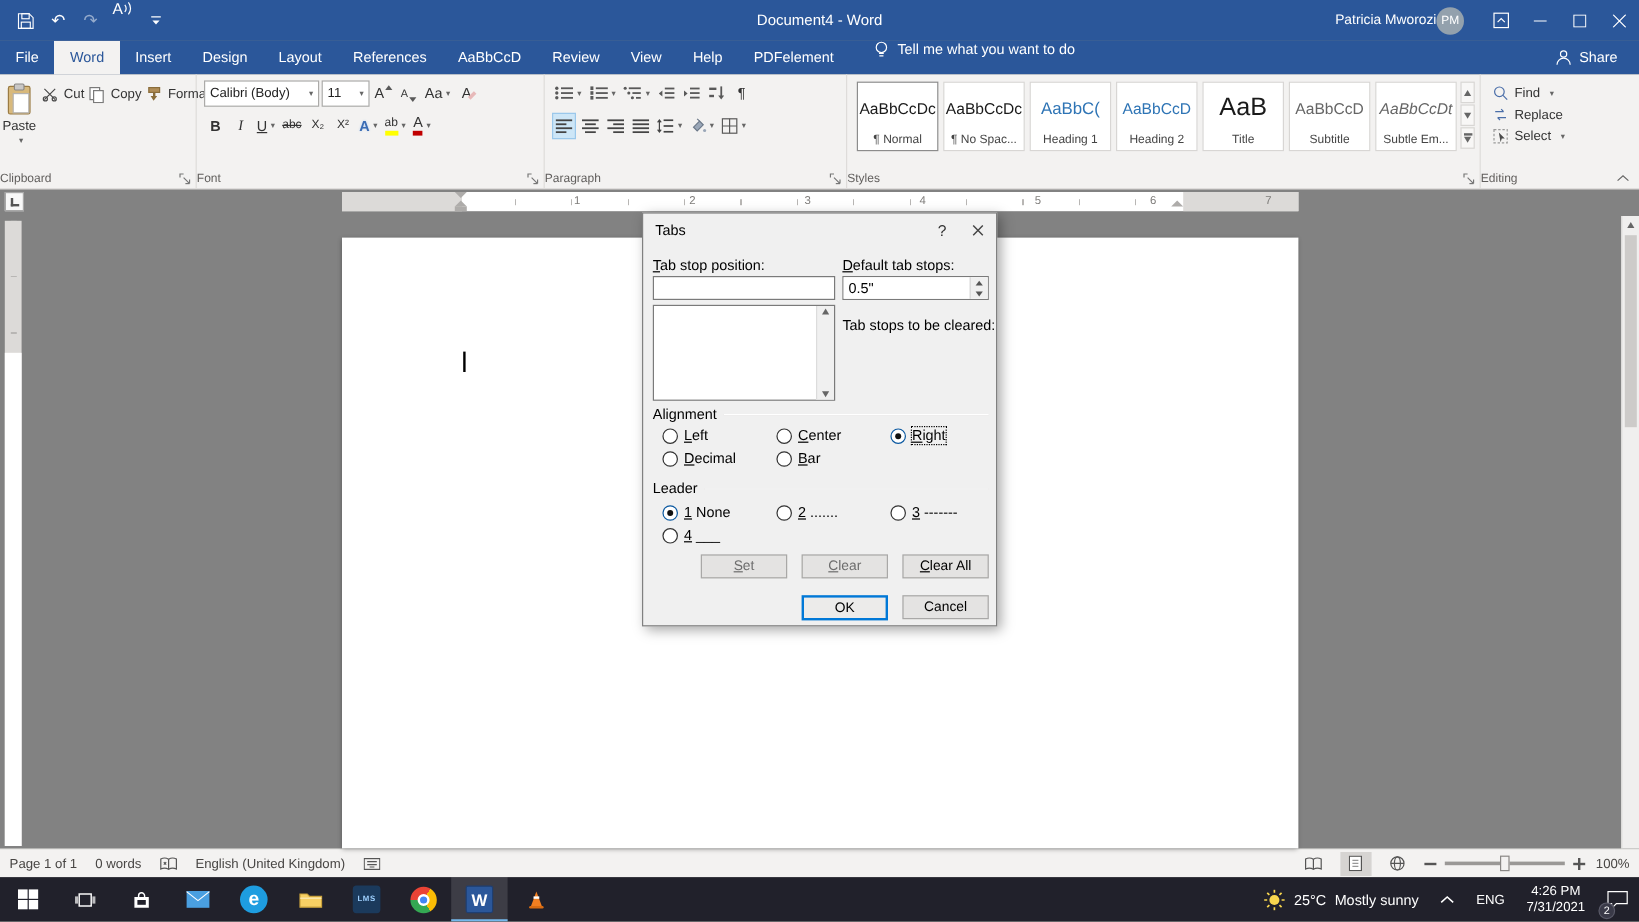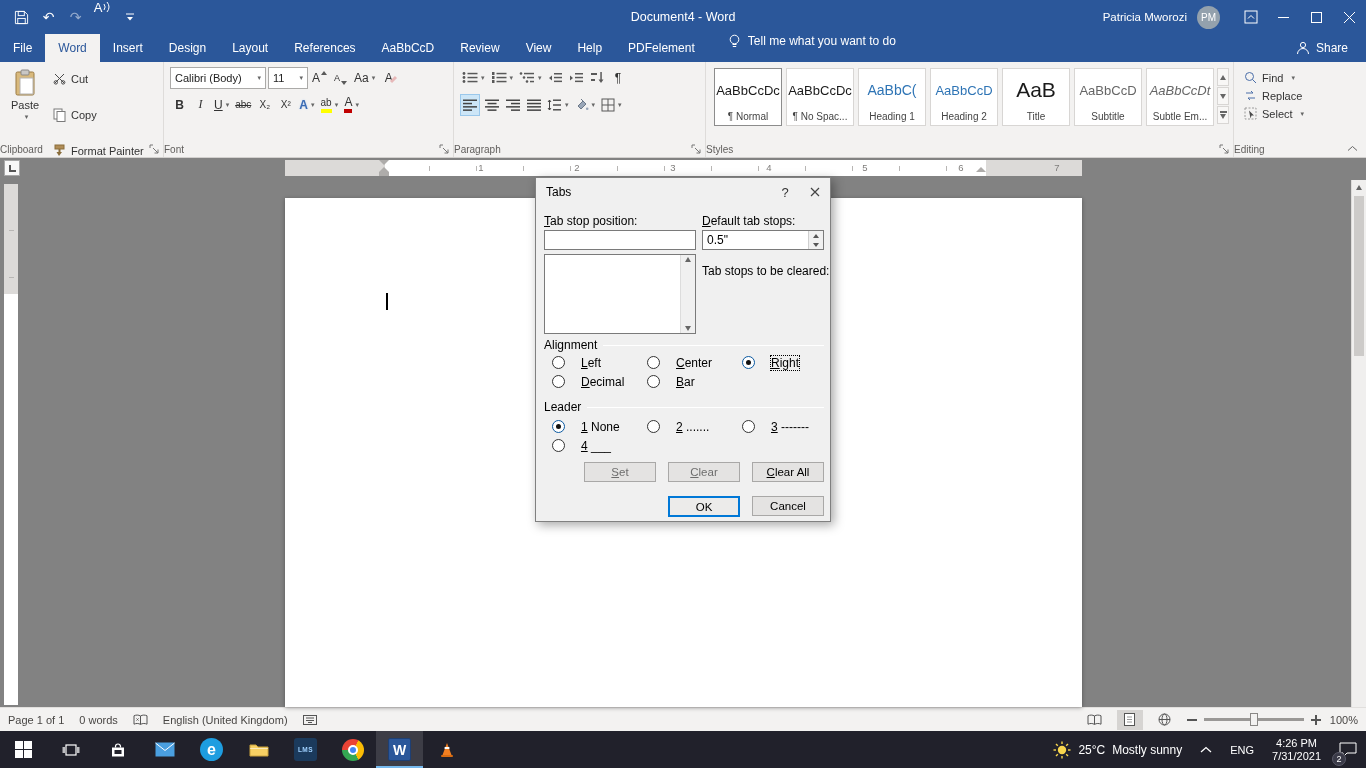--- a/index.html
+++ b/index.html
@@ -9,41 +9,41 @@
 
 
 #titlebar{height:34px;background:#2b579a;color:#fff;display:flex;align-items:center;position:relative}
 .qat{display:flex;align-items:center;padding-left:8px}
 .qbtn{width:27px;height:34px;display:flex;align-items:center;justify-content:center;font-size:14px;color:#fff}
 .qbtn.dim{opacity:.5}
 .readaloud{display:flex;align-items:flex-start;gap:1px}
 .readaloud b{font-weight:normal;font-size:13px}
 #win-title{position:absolute;left:50%;transform:translateX(-50%);font-size:12.5px;white-space:nowrap}
 .tb-right{margin-left:auto;display:flex;align-items:center;height:34px}
-.tb-user{font-size:11.5px;margin-right:10px}
+.tb-user{font-size:11.5px;}
 .tb-avatar{width:23px;height:23px;border-radius:50%;background:#93a1ad;color:#fff;font-size:10px;display:flex;align-items:center;justify-content:center;margin-right:14px}
 .wbtn{width:33px;height:34px;display:flex;align-items:center;justify-content:center}
 
 
 #tabs-row{height:28px;background:#2b579a;display:flex;align-items:stretch;color:#fff;font-size:12px}
 .rtab{padding:0 13px;display:flex;align-items:center;white-space:nowrap}
 .rtab.active{background:#f3f2f1;color:#2b579a}
 .tellme{display:flex;gap:7px;margin-left:20px;white-space:nowrap}
 .share{margin-left:auto;display:flex;align-items:center;gap:6px;padding-right:18px;white-space:nowrap}
 
 
 #ribbon{height:96px;background:#f3f2f1;display:flex;position:relative;border-bottom:1px solid #d2d0ce}
 .rgroup{position:relative;border-right:1px solid #dedcda;padding:2px 2px 17px 2px}
 .rg-label{position:absolute;bottom:2px;left:0;right:0;font-size:10px;color:#605e5c}
 .launcher{position:absolute;right:2px;bottom:2px;width:14px;height:13px;display:flex;align-items:center;justify-content:center}
 .collapse-ribbon{position:absolute;right:6px;bottom:3px;width:16px;height:12px;display:flex;align-items:center;justify-content:center}
 
 .clip-wrap{display:flex}
 .paste-btn{width:46px;display:flex;flex-direction:column;align-items:center;gap:2px;padding-top:5px;font-size:11px;color:#333}
-.clip-list{display:flex;flex-direction:column;gap:19px;padding:6px 0 0 5px}
+.clip-list{display:flex;flex-direction:row;gap:4px;padding:6px 0 0 5px}
 .clip-item{display:flex;align-items:center;gap:5px;font-size:11px;color:#333;height:17px;white-space:nowrap}
 
 .frow{display:flex;align-items:center;gap:2px;height:27px;padding:1px 4px}
 .combo{height:22px;background:#fff;border:1px solid #abaaa8;display:flex;align-items:center;justify-content:space-between;padding:0 4px;font-size:11px;color:#222}
 .ca{font-size:7px;color:#666;margin-left:3px}
 .ib{min-width:19px;height:22px;display:flex;align-items:center;justify-content:center;font-size:12px;color:#333;padding:0 2px;position:relative}
 .ib.pressed{background:#cde6f7;border:1px solid #9bc8eb}
 .tri{width:0;height:0;display:inline-block;margin-left:1px}
 .tri.up{border-left:3px solid transparent;border-right:3px solid transparent;border-bottom:4px solid #595959;align-self:flex-start;margin-top:4px}
 .tri.dn{border-left:3px solid transparent;border-right:3px solid transparent;border-top:4px solid #595959;align-self:flex-end;margin-bottom:4px}
@@ -110,21 +110,21 @@
 .spinner{position:absolute;width:122px;height:20px;border:1px solid #7a7a7a;background:#fff}
 .spinner input{border:none;outline:none;width:100%;height:100%;font:inherit;padding:1px 18px 1px 4px}
 .spin-btns{position:absolute;right:0;top:0;width:15px;height:100%;display:flex;flex-direction:column;border-left:1px solid #cfcfcf}
 .spin-b{flex:1;display:flex;align-items:center;justify-content:center;background:#f0f0f0}
 .sp-up{width:0;height:0;border-left:3px solid transparent;border-right:3px solid transparent;border-bottom:4px solid #555}
 .sp-dn{width:0;height:0;border-left:3px solid transparent;border-right:3px solid transparent;border-top:4px solid #555}
 .listbox{position:absolute;border:1px solid #7a7a7a;background:#fff}
 .lb-scroll{position:absolute;right:0;top:0;bottom:0;width:15px;background:#f0f0f0;border-left:1px solid #dcdcdc;display:flex;flex-direction:column;justify-content:space-between;align-items:center;padding:2px 0}
 .grp{position:absolute;display:flex;align-items:center;gap:6px}
 .grp .line{height:1px;background:#cfcecd;border-bottom:1px solid #fff}
-.opt{position:absolute;display:flex;align-items:flex-start;gap:16px;white-space:nowrap}
+.opt{position:absolute;display:flex;align-items:center;gap:5px;white-space:nowrap}
 .radio{width:13px;height:13px;border:1px solid #333;border-radius:50%;background:#fff;position:relative;flex:none}
 .radio.checked{border-color:#0a58a0}
 .radio.checked::after{content:"";position:absolute;inset:3px;background:#111;border-radius:50%}
 .focus-rect{outline:1px dotted #000}
 .btn{position:absolute;width:72px;height:20px;background:#e4e3e2;border:1px solid #a9a8a7;font:inherit;font-size:11.5px;display:flex;align-items:center;justify-content:center;color:#000}
 .btn.gray{color:#6d6d6d}
 .btn.default{border:2px solid #0078d7;height:21px;background:#ecebea}
 
 
 #statusbar{height:24px;background:#f3f2f1;border-top:1px solid #e1dfdd;display:flex;align-items:center;font-size:11px;color:#484644;padding:0 8px;gap:15px}

